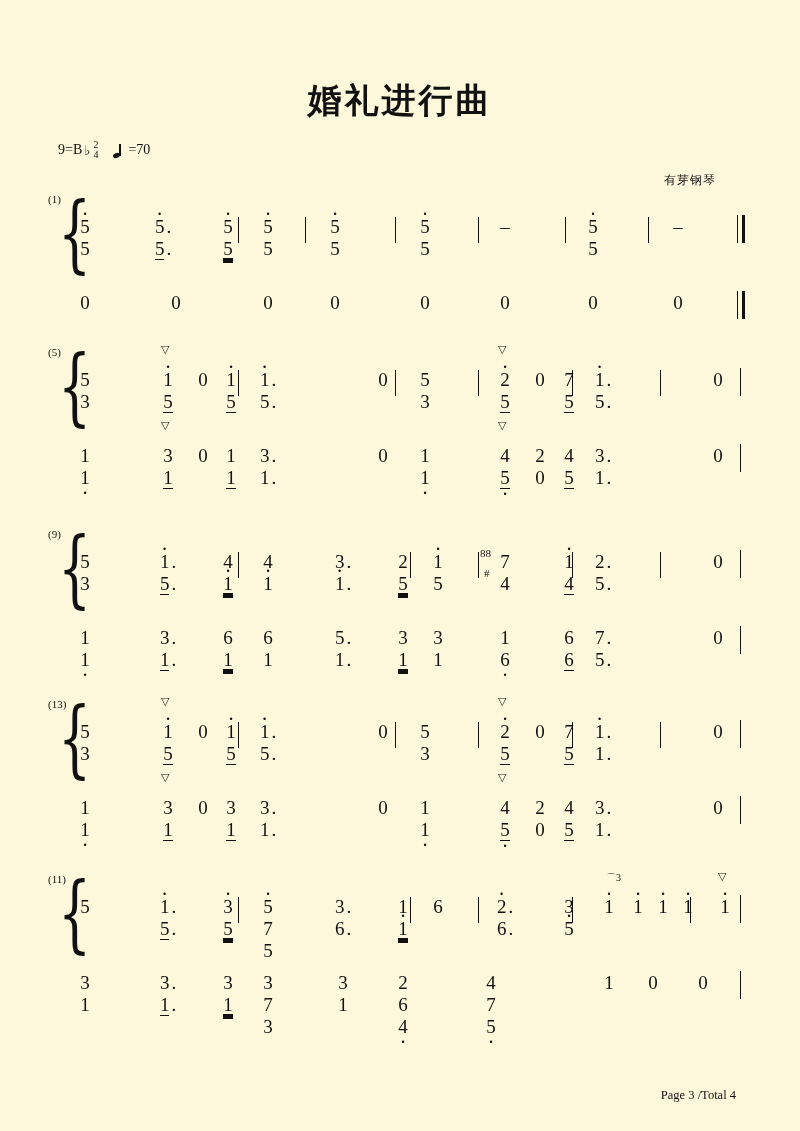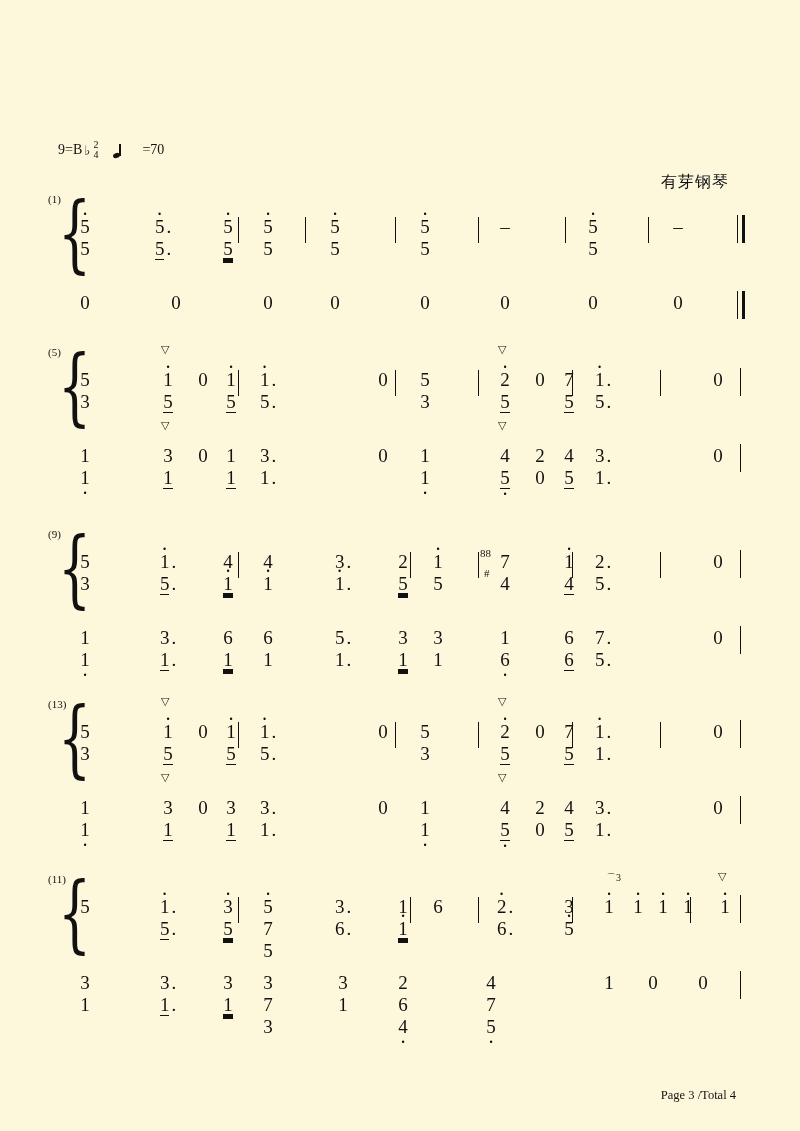--- a/index.html
+++ b/index.html
@@ -43,21 +43,21 @@
   }
   .keysig .frac {
     display: inline-flex;
     flex-direction: column;
     line-height: 0.95;
     font-size: 10px;
     text-align: center;
     margin: 0 3px 0 1px;
   }
   .keysig .flat { font-size: 13px; position: relative; top: 1px; }
-  .keysig .tempo { margin-left: 10px; display:inline-flex; align-items:center; gap:18px;}
+  .keysig .tempo { margin-left: 10px; display:inline-flex; align-items:center; gap:4px;}
   .quarter-note {
     display: inline-block;
     width: 11px;
     height: 14px;
     position: relative;
     top: 2px;
   }
   .quarter-note::before {
     content: "";
     position: absolute;
@@ -70,22 +70,22 @@
   .quarter-note::after {
     content: "";
     position: absolute;
     left: 6px; bottom: 3px;
     width: 1.4px; height: 12px;
     background: #111;
   }
   .composer {
     position: absolute;
     top: 172px;
-    right: 71px;
-    font-size: 16px;
+    right: 84px;
+    font-size: 12px;
     letter-spacing: 1px;
   }
   .pagefoot {
     position: absolute;
     bottom: 28px;
     right: 64px;
     font-size: 12.5px;
     font-family: "Liberation Serif", serif;
   }
 
@@ -162,20 +162,21 @@
   .accidental {
     position: absolute;
     font-size: 11px;
   }
 </style>
 </head>
 <body>
 
 <div class="sheet">
 
+  <div class="title">婚礼进行曲</div>
 
   <div class="keysig">
     <span>9=B</span>
     <span class="flat">♭</span>
     <span class="frac">
       <span>2</span>
       <span>4</span>
     </span>
     <span class="tempo">
       <span class="quarter-note"></span>

